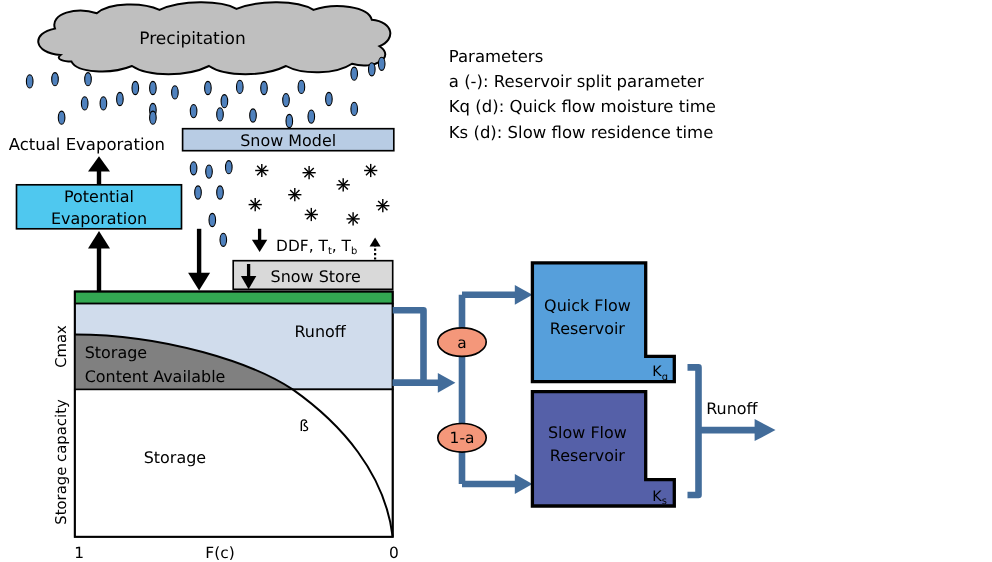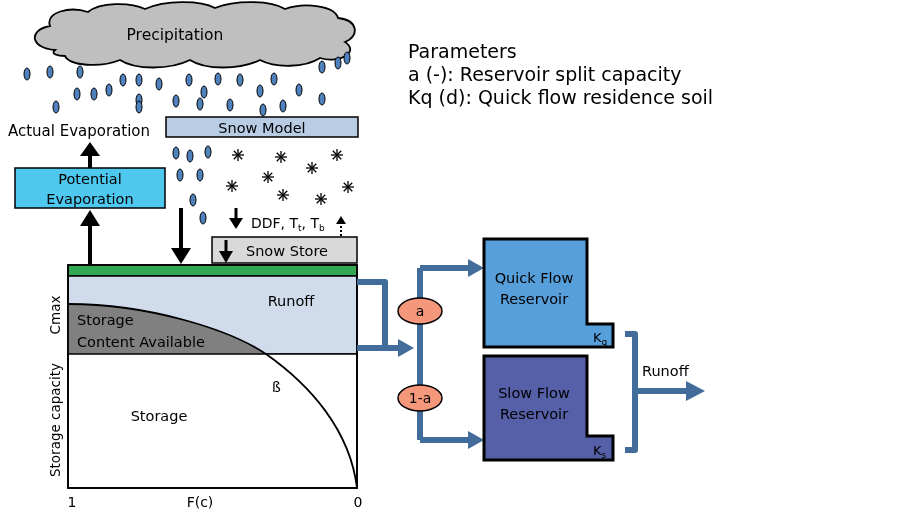--- a/index.html
+++ b/index.html
@@ -1,19 +1,19 @@
 <!DOCTYPE html>
 <html><head>
 <meta charset="utf-8">
 <style>
   html, body { margin:0; padding:0; background:#ffffff; }
   body { width:902px; height:511px; overflow:hidden; position:relative; font-family:"Liberation Sans", sans-serif; }
   #diagram { position:absolute; left:0; top:0; }
   .lbl { font-family:"DejaVu Sans", sans-serif; fill:#000; }
-  .params { position:absolute; left:408px; top:40px; font-family:"DejaVu Sans", sans-serif; font-size:19px; line-height:23px; color:#000; }
+  .params { position:absolute; left:408px; top:40px; font-family:"DejaVu Sans", sans-serif; font-size:15px; line-height:23px; color:#000; }
   .params div { white-space:nowrap; }
 </style>
 </head>
 <body>
 
 <svg id="diagram" width="902" height="511" viewBox="0 0 902 511" xmlns="http://www.w3.org/2000/svg">
   <defs>
     <marker id="ah" markerWidth="8" markerHeight="8" refX="4" refY="4" orient="auto" markerUnits="userSpaceOnUse">
     </marker>
   </defs>
@@ -221,15 +221,16 @@
     <text class="lbl" x="534" y="398" font-size="14.5" text-anchor="middle">Slow Flow</text>
     <text class="lbl" x="534" y="419" font-size="14.5" text-anchor="middle">Reservoir</text>
     <text class="lbl" x="593" y="455" font-size="13"><tspan>K</tspan><tspan font-size="9" dy="3">s</tspan></text>
   </g>
 
   <text class="lbl" x="642" y="376" font-size="14.5">Runoff</text>
 </svg>
 
 <div class="params">
   <div>Parameters</div>
-  <div>a (-): Reservoir split capacity</div>
-  <div>Kq (d): Quick flow residence soil</div>
+  <div>a (-): Reservoir split parameter</div>
+  <div>Kq (d): Quick flow moisture time</div>
+  <div>Ks (d): Slow flow residence time</div>
 </div>
 
 </body></html>

